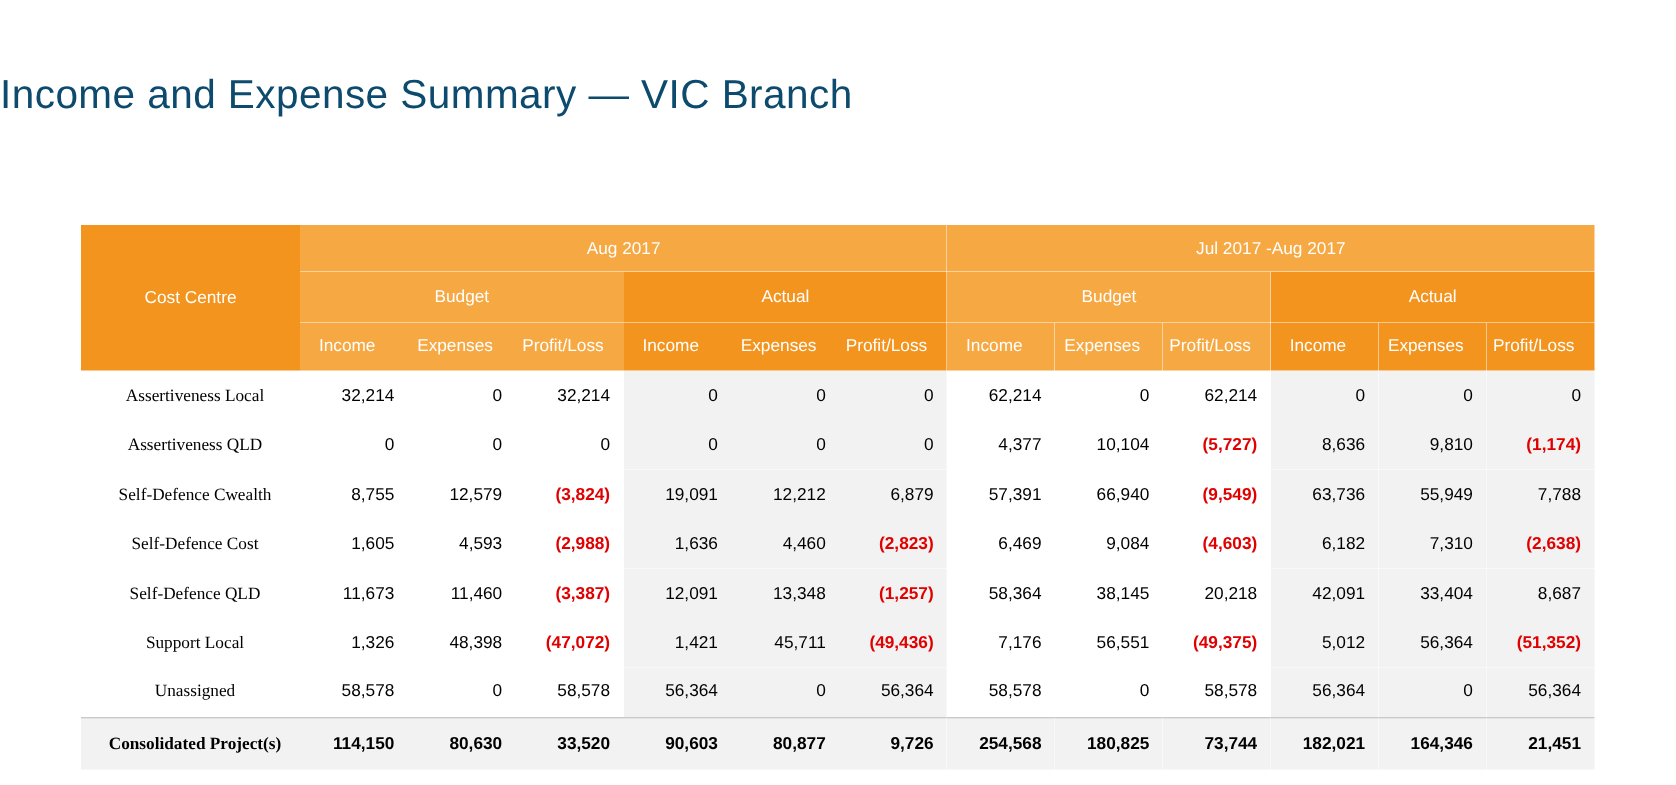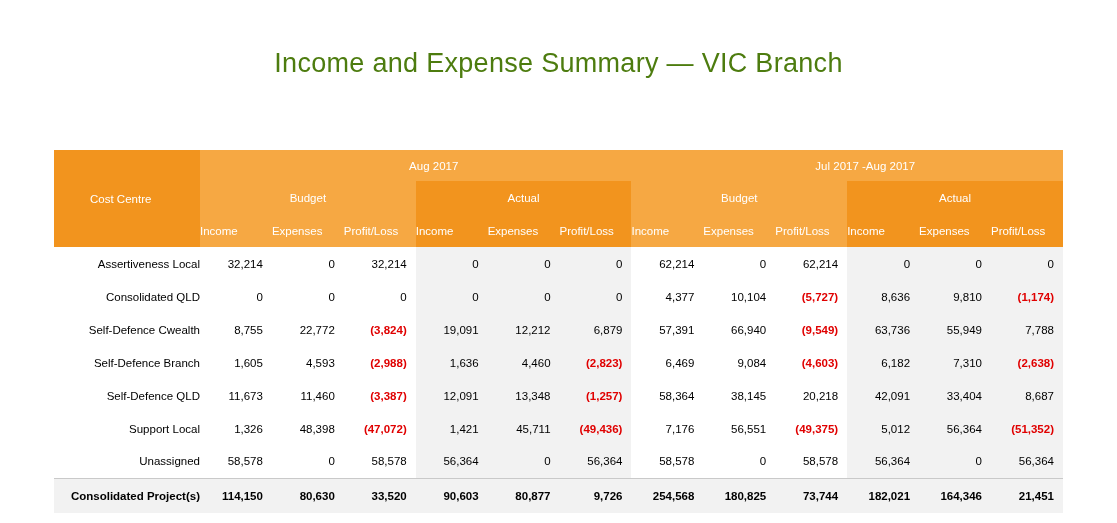--- a/index.html
+++ b/index.html
@@ -12,46 +12,46 @@
   *{ box-sizing:border-box; }
   html,body{ margin:0; padding:0; }
   body{
     width:1117px; height:523px;
     background:#ffffff;
     font-family:"Liberation Sans", sans-serif;
     position:relative; overflow:hidden;
   }
   .report-title{
     position:absolute; top:48px; left:0; width:1117px;
-    text-align:center;
+    text-align:left;
     font-size:27px; font-weight:400; letter-spacing:0.3px;
-    color:#4d7c0f;
+    color:#0c4a6e;
   }
   table.matrix{
     position:absolute; left:54px; top:150px;
     width:1009px;
     border-collapse:collapse; table-layout:fixed;
   }
   col.label-col{ width:146px; }
   th, td{ padding:0; margin:0; font-weight:normal; overflow:hidden; white-space:nowrap; }
   thead th{
     color:#ffffff; font-size:11.5px;
   }
-  tr.period-row th{ height:31px;padding-left:36px; }
+  tr.period-row th{ height:31px; }
   th.period{ background:var(--light); text-align:center; }
-  th.corner{ background:var(--dark); text-align:left; vertical-align:middle; }
+  th.corner{ background:var(--dark); text-align:center; vertical-align:middle; }
   tr.measure-row th{ height:34px; text-align:center;margin-left:40px; }
-  tr.metric-row th{ height:32px; text-align:left; padding-right:9px; }
+  tr.metric-row th{ height:32px; text-align:center; padding-right:9px; }
   th.budget{ background:var(--light); }
   th.actual{ background:var(--dark); }
   tbody td{
     height:33px; font-size:11.5px; color:#000000;
     background:#ffffff;
   }
-  td.label{ text-align:right; padding-left:6px; }
+  td.label{ text-align:center; padding-left:6px;font-family:Liberation Serif, serif; }
   td.num{ text-align:right; padding-right:9px; }
   td.shade{ background:var(--shade); }
   td.neg{ color:var(--neg);font-weight:bold; }
   tr.total td{
     background:var(--shade);
     border-top:1px solid var(--total-border);
     font-weight:bold;
     height:35px;
   }
 </style>
@@ -115,51 +115,51 @@
           <td class="num shade">0</td>
           <td class="num shade">0</td>
           <td class="num">62,214</td>
           <td class="num">0</td>
           <td class="num">62,214</td>
           <td class="num shade">0</td>
           <td class="num shade">0</td>
           <td class="num shade">0</td>
         </tr>
         <tr>
-          <td class="label">Consolidated QLD</td>
+          <td class="label">Assertiveness QLD</td>
           <td class="num">0</td>
           <td class="num">0</td>
           <td class="num">0</td>
           <td class="num shade">0</td>
           <td class="num shade">0</td>
           <td class="num shade">0</td>
           <td class="num">4,377</td>
           <td class="num">10,104</td>
           <td class="num neg">(5,727)</td>
           <td class="num shade">8,636</td>
           <td class="num shade">9,810</td>
           <td class="num shade neg">(1,174)</td>
         </tr>
         <tr>
           <td class="label">Self-Defence Cwealth</td>
           <td class="num">8,755</td>
-          <td class="num">22,772</td>
+          <td class="num">12,579</td>
           <td class="num neg">(3,824)</td>
           <td class="num shade">19,091</td>
           <td class="num shade">12,212</td>
           <td class="num shade">6,879</td>
           <td class="num">57,391</td>
           <td class="num">66,940</td>
           <td class="num neg">(9,549)</td>
           <td class="num shade">63,736</td>
           <td class="num shade">55,949</td>
           <td class="num shade">7,788</td>
         </tr>
         <tr>
-          <td class="label">Self-Defence Branch</td>
+          <td class="label">Self-Defence Cost</td>
           <td class="num">1,605</td>
           <td class="num">4,593</td>
           <td class="num neg">(2,988)</td>
           <td class="num shade">1,636</td>
           <td class="num shade">4,460</td>
           <td class="num shade neg">(2,823)</td>
           <td class="num">6,469</td>
           <td class="num">9,084</td>
           <td class="num neg">(4,603)</td>
           <td class="num shade">6,182</td>

